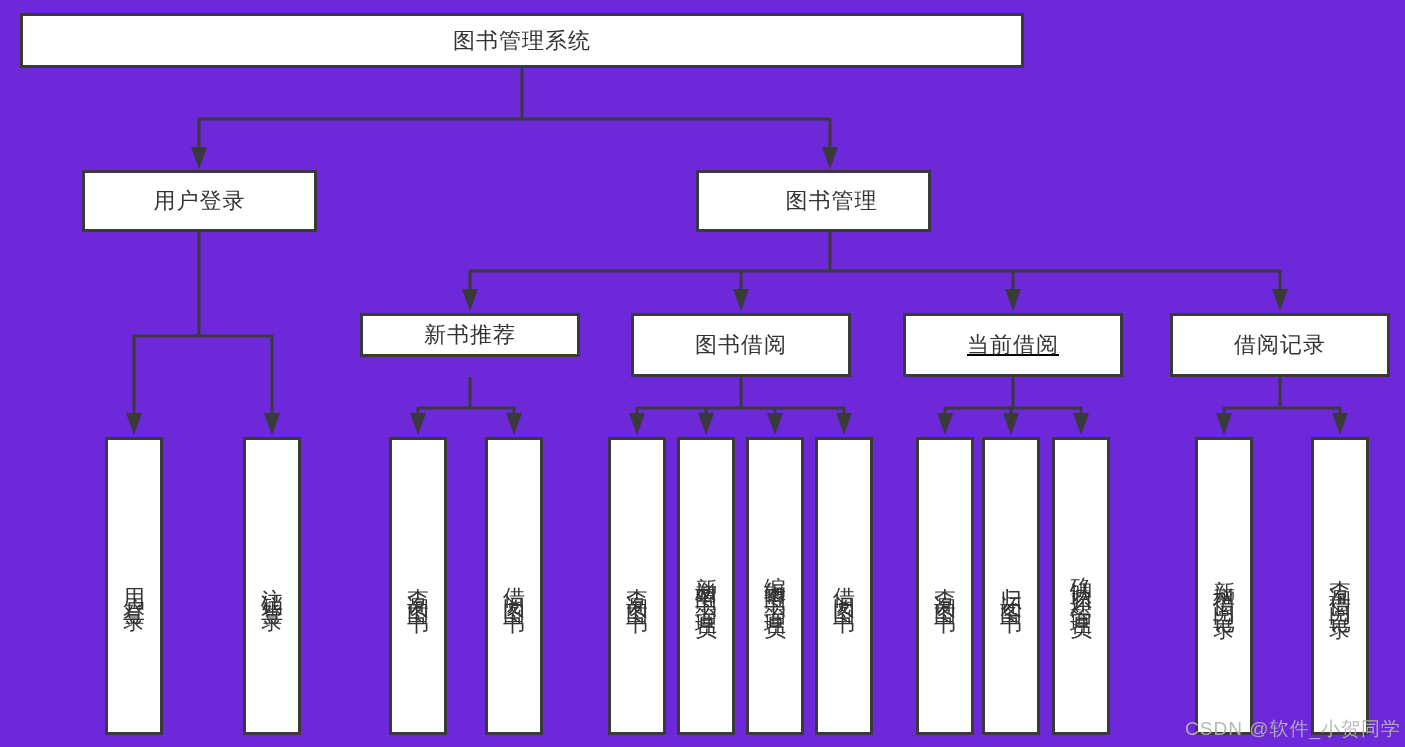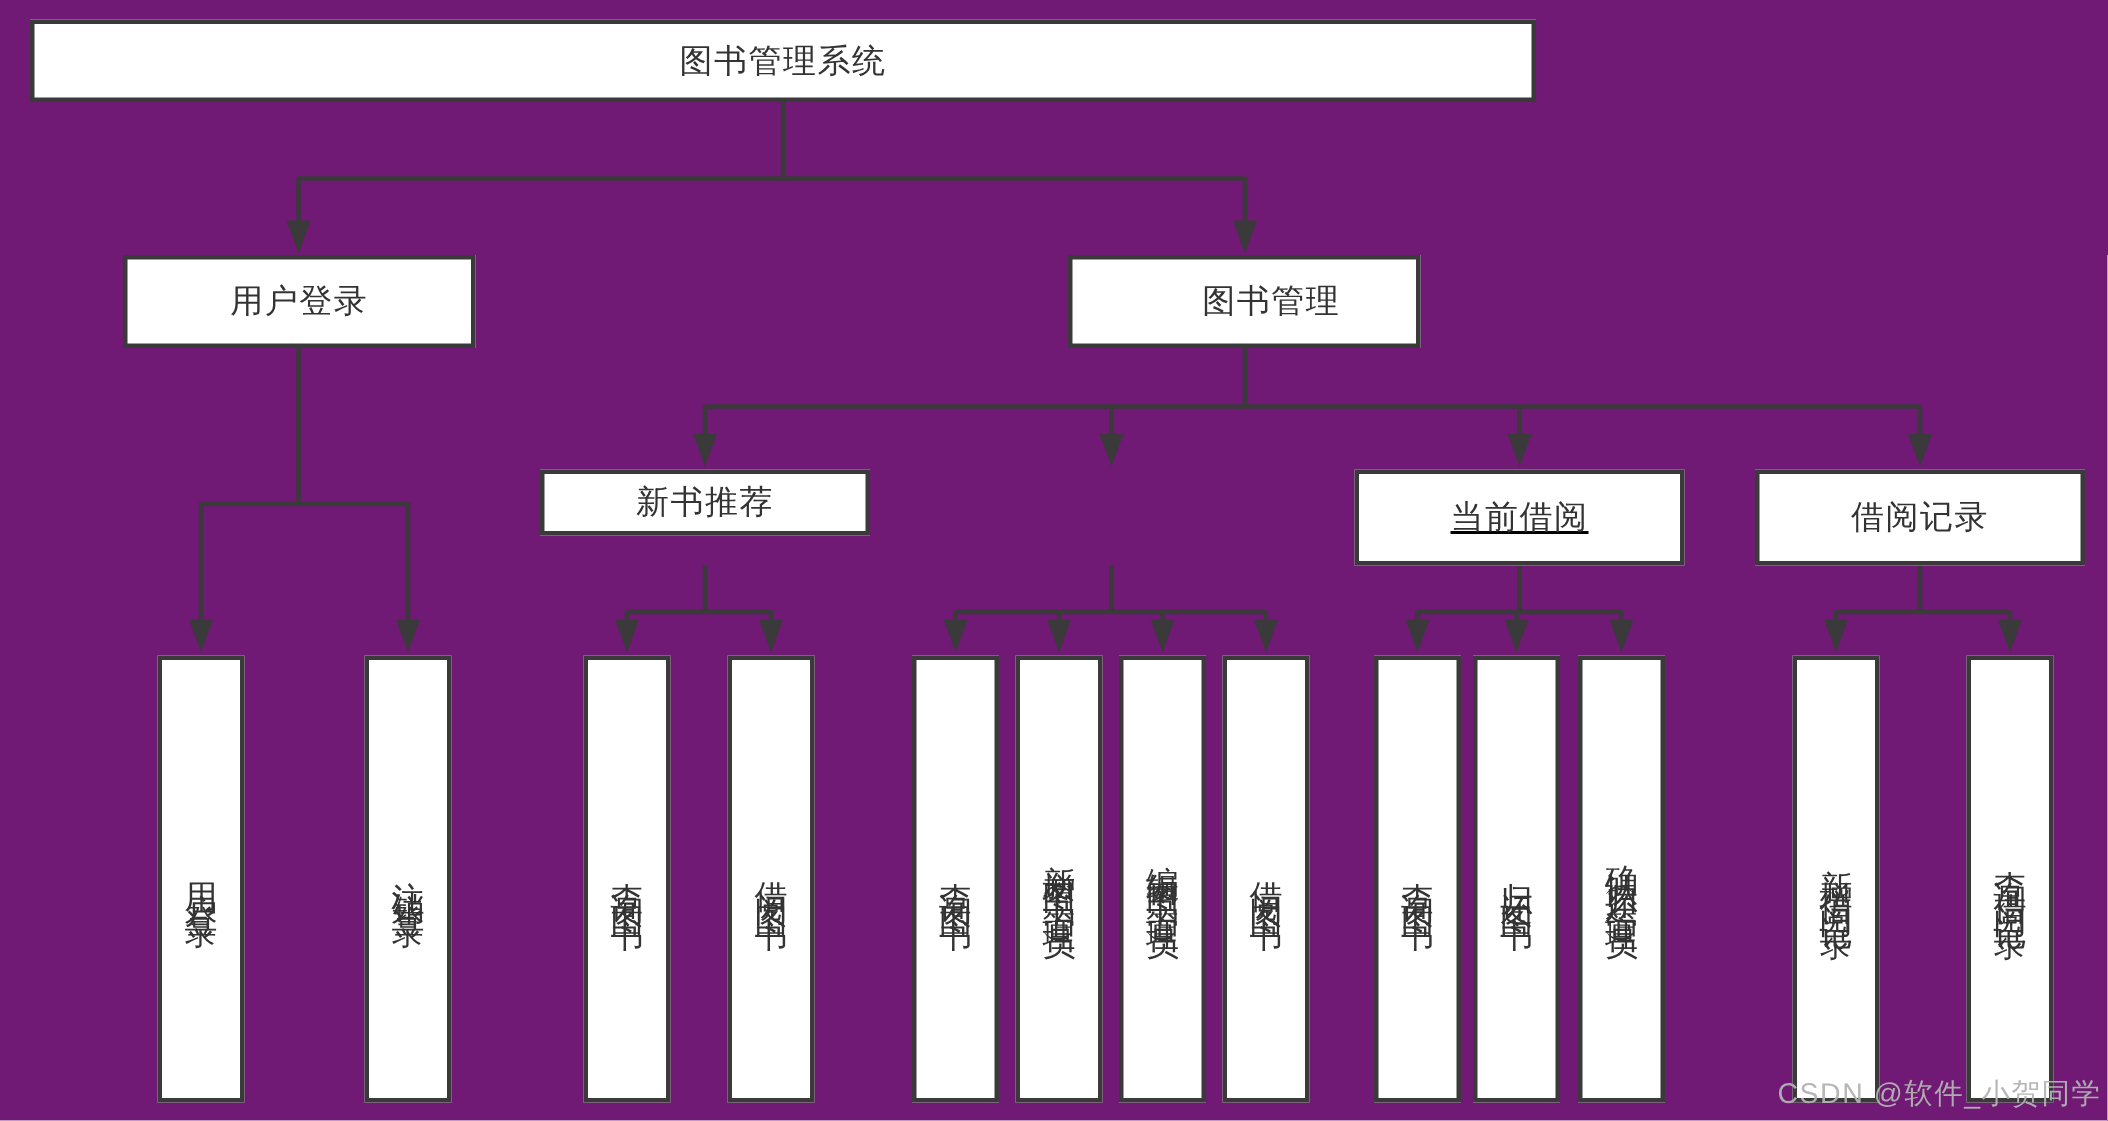--- a/index.html
+++ b/index.html
@@ -4,21 +4,21 @@
 <style>
   html, body {
     margin: 0;
     padding: 0;
     background: #ffffff;
   }
   #canvas {
     position: relative;
     width: 1405px;
     height: 747px;
-    background: #701a75;
+    background: #6d28d9;
     font-family: "Liberation Sans", "DejaVu Sans", sans-serif;
     overflow: hidden;
   }
   #connector-layer {
     position: absolute;
     left: 0;
     top: 0;
     z-index: 1;
   }
   .box {
@@ -138,27 +138,30 @@
     </g>
   </svg>
 
   <div class="box" style="left:20px; top:13px; width:1004px; height:55px;">
     <span class="hlabel">图书管理系统</span>
   </div>
 
   <div class="box" style="left:82px; top:170px; width:235px; height:62px;">
     <span class="hlabel">用户登录</span>
   </div>
-  <div class="box" style="left:712px; top:170px; width:235px; height:62px;padding-left:36px;">
+  <div class="box" style="left:696px; top:170px; width:235px; height:62px;padding-left:36px;">
     <span class="hlabel">图书管理</span>
   </div>
 
   <div class="box" style="left:360px; top:313px; width:220px; height:44px;">
     <span class="hlabel">新书推荐</span>
   </div>
+  <div class="box" style="left:631px; top:313px; width:220px; height:64px;">
+    <span class="hlabel">图书借阅</span>
+  </div>
   <div class="box" style="left:903px; top:313px; width:220px; height:64px;text-decoration:underline;">
     <span class="hlabel">当前借阅</span>
   </div>
   <div class="box" style="left:1170px; top:313px; width:220px; height:64px;">
     <span class="hlabel">借阅记录</span>
   </div>
 
   <div class="box" style="left:105px; top:437px; width:58px; height:298px;">
     <span class="vtext">用户登录</span>
   </div>

